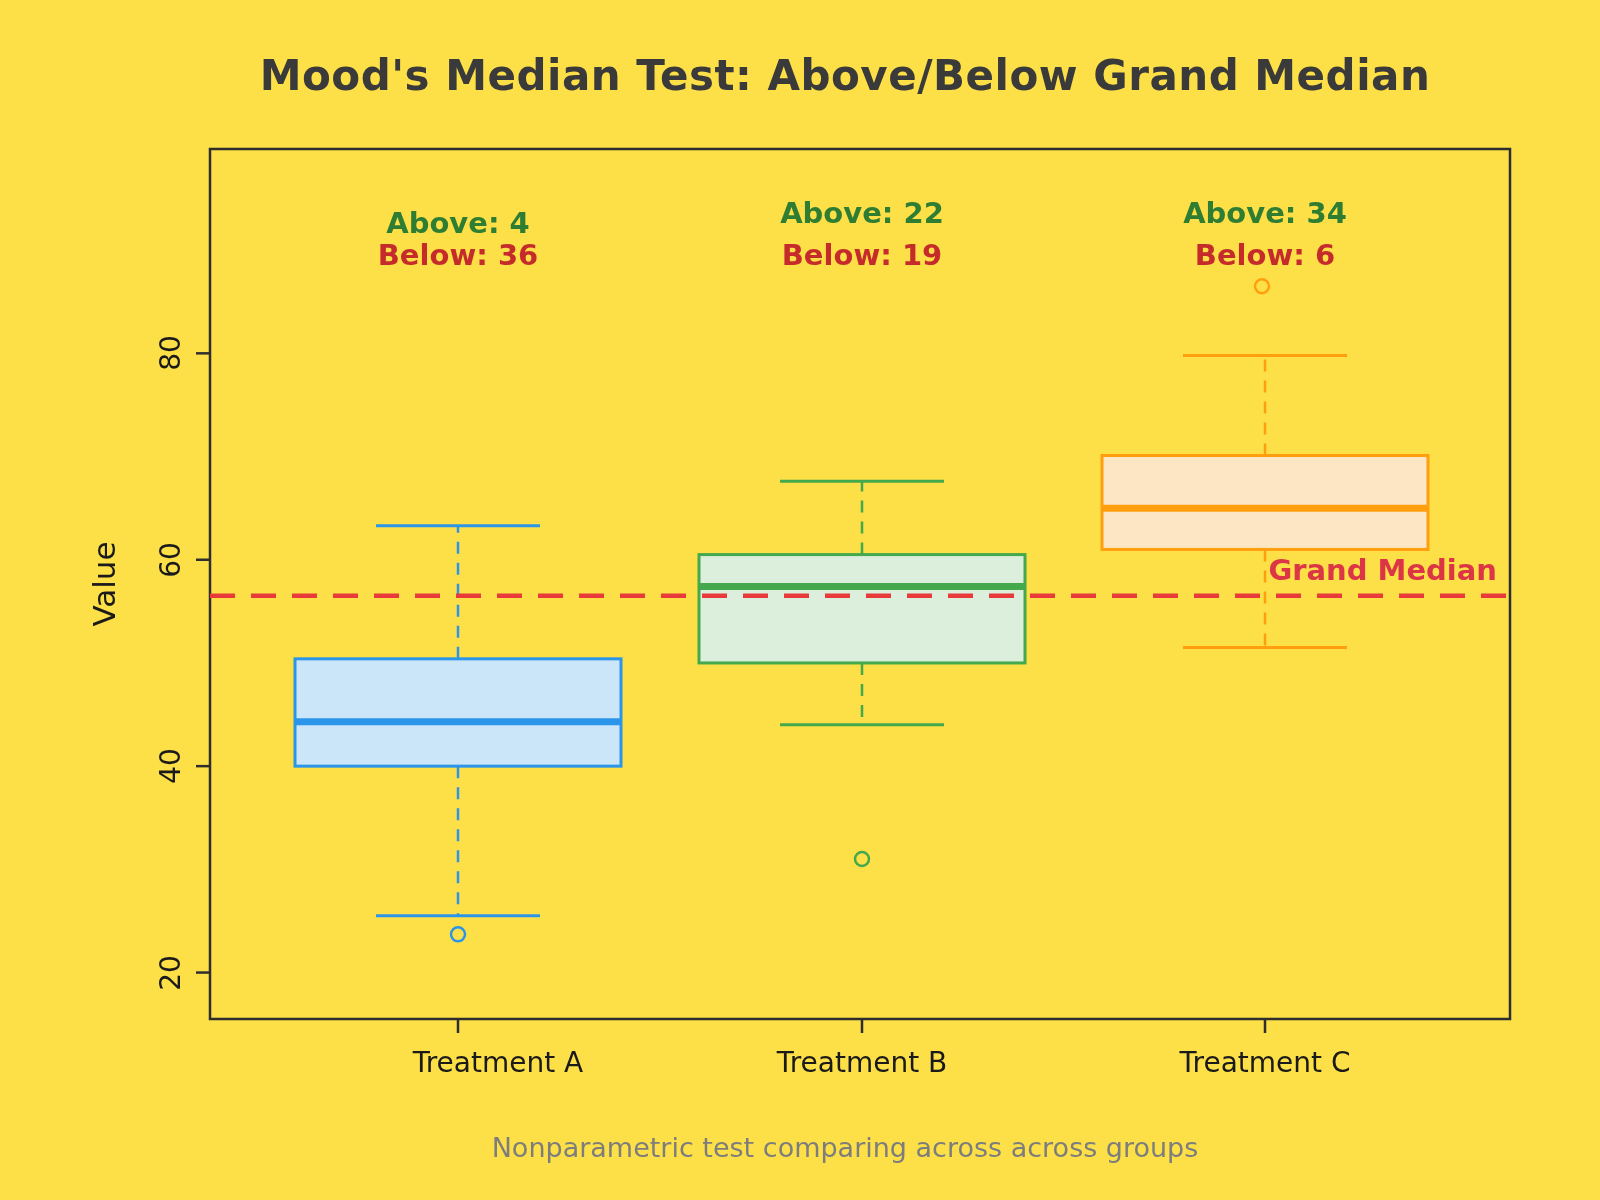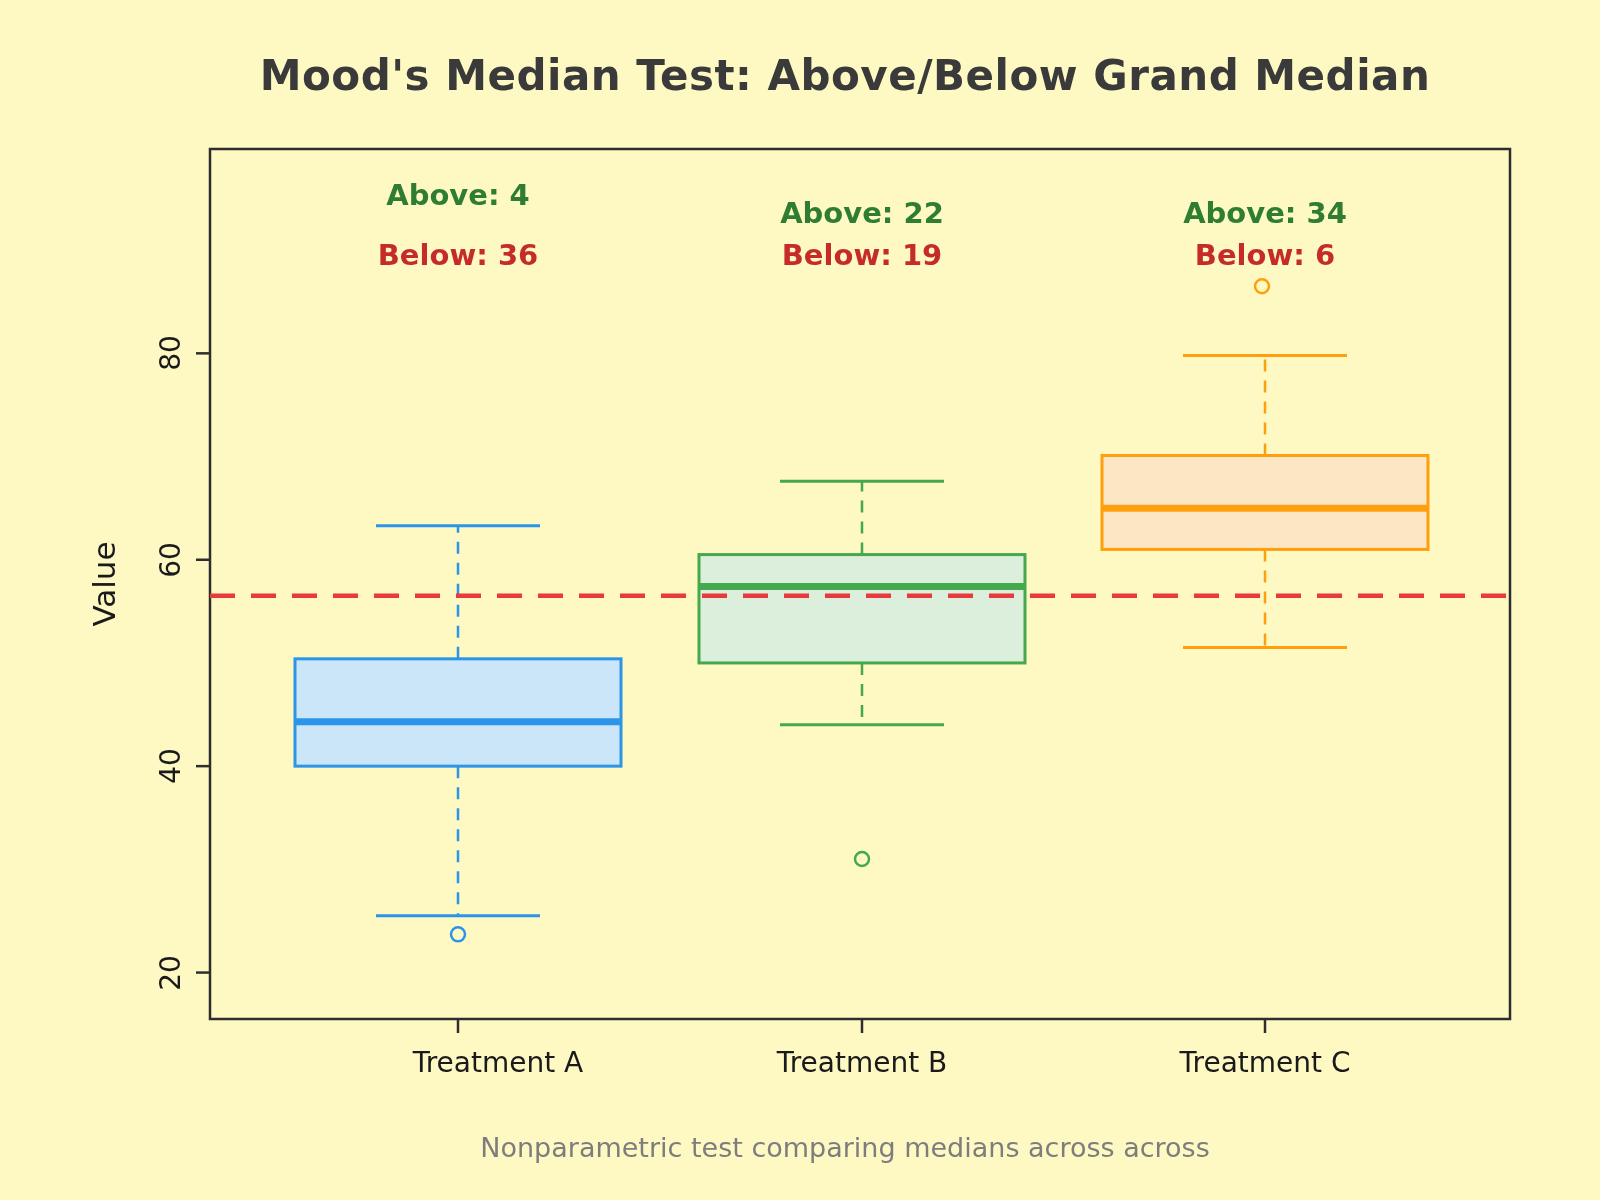--- a/index.html
+++ b/index.html
@@ -1,19 +1,19 @@
 <!DOCTYPE html>
 <html><head>
 <meta charset="utf-8">
 <style>
   html,body{margin:0;padding:0;background:#ffffff;}
   #stage{
     position:relative;
     width:1600px;height:1200px;
-    background:#fef9c3;
+    background:#fde047;
     font-family:"DejaVu Sans","Liberation Sans",sans-serif;
     overflow:hidden;
   }
   .abs{position:absolute;}
   .center{transform:translate(-50%,-50%);}
   #title{
     font-size:42px;font-weight:bold;color:#3a3a3a;white-space:nowrap;
     letter-spacing:0.5px;
   }
   #subtitle{
@@ -74,35 +74,36 @@
       <line x1="1183" y1="355.4056939501779" x2="1347" y2="355.4056939501779" stroke="#ff9f0e" stroke-width="3"></line>
       <line x1="1183" y1="647.4697508896797" x2="1347" y2="647.4697508896797" stroke="#ff9f0e" stroke-width="3"></line>
       <rect x="1102" y="455.51245551601426" width="326" height="93.91459074733086" fill="#fce6c3" stroke="#ff9f0e" stroke-width="3"></rect>
       <line x1="1102" y1="508.1459074733096" x2="1428" y2="508.1459074733096" stroke="#ff9f0e" stroke-width="7"></line>
       <circle cx="1262" cy="286.25978647686827" r="7" fill="none" stroke="#ff9f0e" stroke-width="2.5"></circle>
       <line x1="210" y1="595.8683274021353" x2="1510" y2="595.8683274021353" stroke="#e8393b" stroke-width="4.5" stroke-dasharray="25 16"></line>
     </svg>
 
   <div id="title" class="abs center" style="left: 845px; top: 75px;">Mood's Median Test: Above/Below Grand Median</div>
 
-  <div id="subtitle" class="abs center" style="left: 845px; top: 1147px;">Nonparametric test comparing medians across across</div>
+  <div id="subtitle" class="abs center" style="left: 845px; top: 1147px;">Nonparametric test comparing across across groups</div>
 
   <div class="abs ylab" id="ylabel" style="left: 104px; top: 584px;">Value</div>
 
   <div class="abs ytick" style="left: 170px; top: 972.559px;">20</div>
   <div class="abs ytick" style="left: 170px; top: 766.153px;">40</div>
   <div class="abs ytick" style="left: 170px; top: 559.747px;">60</div>
   <div class="abs ytick" style="left: 170px; top: 353.342px;">80</div>
 
   <div class="abs xtick center" style="left: 458px; top: 1062px; margin-left: 40px;">Treatment A</div>
   <div class="abs xtick center" style="left: 862px; top: 1062px;">Treatment B</div>
   <div class="abs xtick center" style="left: 1265px; top: 1062px;">Treatment C</div>
 
-  <div class="abs ann ann-above center" style="left: 458px; top: 195px;">Above: 4</div>
+  <div class="abs ann ann-above center" style="left: 458px; top: 223px;">Above: 4</div>
   <div class="abs ann ann-below center" style="left: 458px; top: 255px;">Below: 36</div>
 
   <div class="abs ann ann-above center" style="left: 862px; top: 213px;">Above: 22</div>
   <div class="abs ann ann-below center" style="left: 862px; top: 255px;">Below: 19</div>
 
   <div class="abs ann ann-above center" style="left: 1265px; top: 213px;">Above: 34</div>
   <div class="abs ann ann-below center" style="left: 1265px; top: 255px;">Below: 6</div>
 
+  <div id="grand-median-label" class="abs" style="left: 1497px; top: 570px;">Grand Median</div>
 </div>
 
 </body></html>

